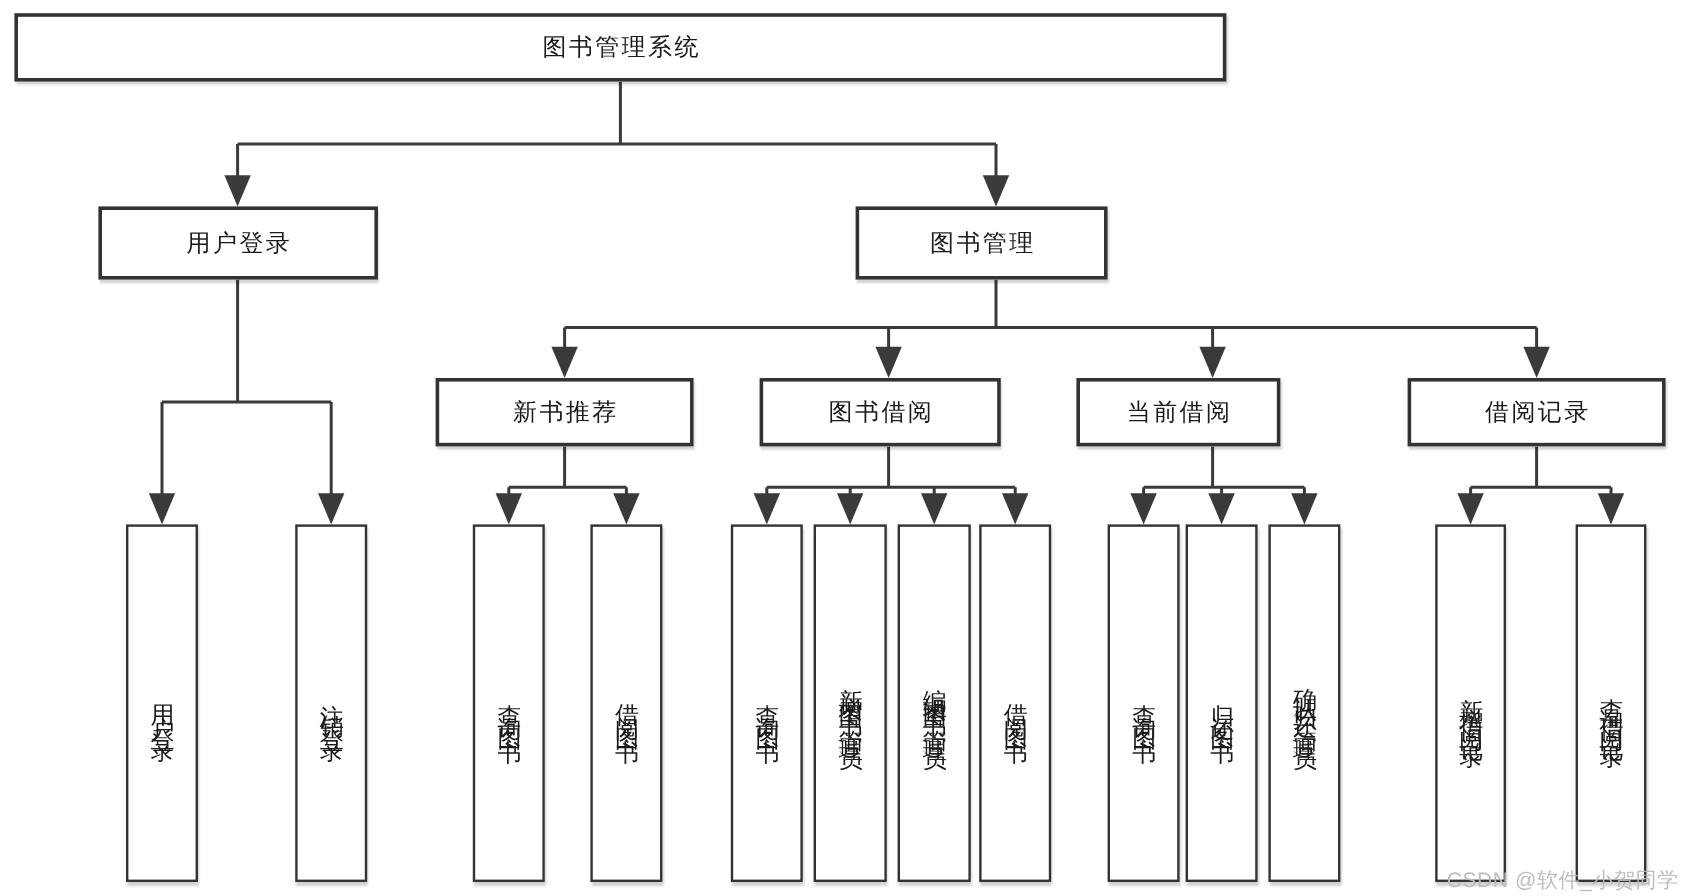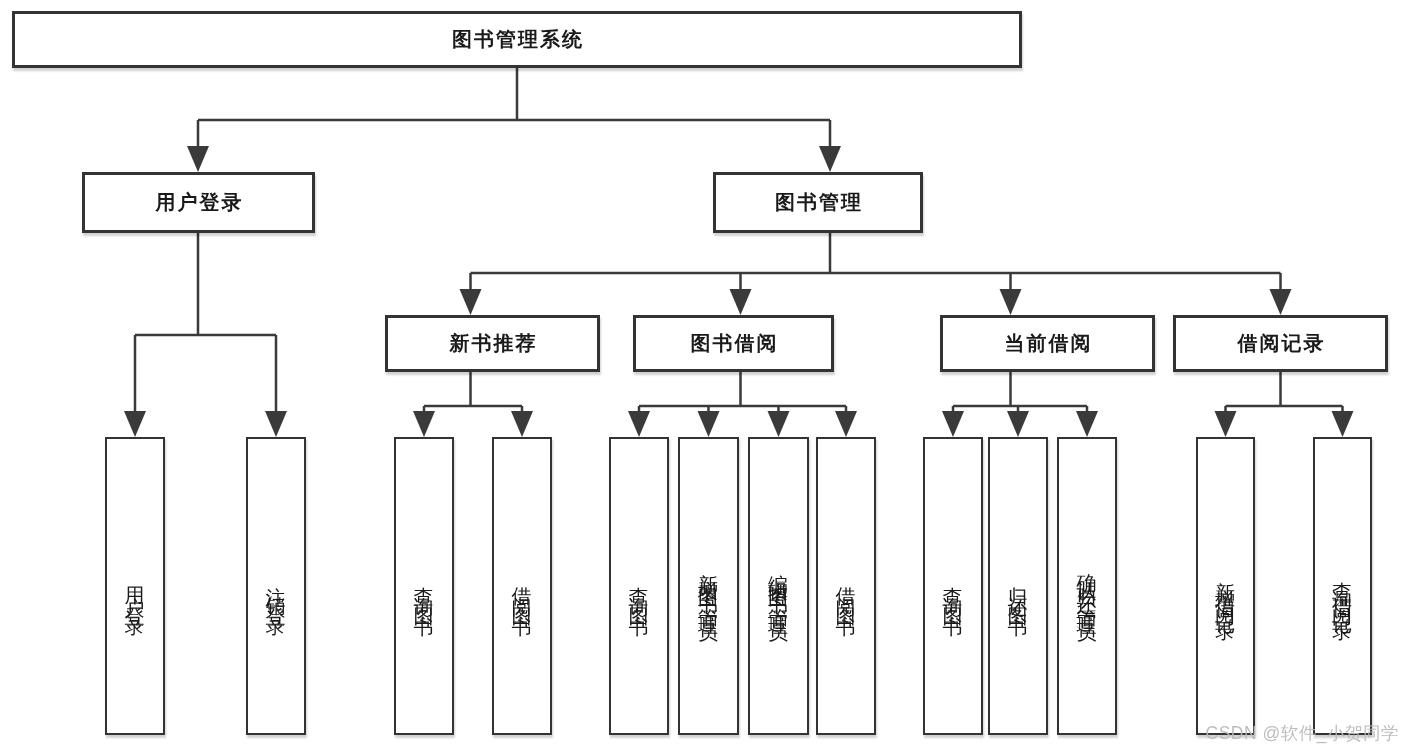--- a/index.html
+++ b/index.html
@@ -31,21 +31,20 @@
     display: flex;
     align-items: center;
     justify-content: center;
     box-shadow: 1px 3px 2px rgba(0,0,0,0.18);
   }
   .hnode {
     font-size: 20px;
     letter-spacing: 2px;
     white-space: nowrap;
     text-indent: 2px;
-    font-weight: bold;
   }
   .vnode {
     border-width: 2.5px;
     writing-mode: vertical-rl;
     text-orientation: mixed;
     font-size: 20px;
     letter-spacing: 10px;
     line-height: 1;
     padding-top: 10px;
     box-shadow: 1px 3px 2px rgba(0,0,0,0.18);
@@ -107,23 +106,23 @@
       <polygon points="1214.5,411 1236.5,411 1225.5,437" fill="#3a3a3a" stroke="none"></polygon>
       <polygon points="1331.5,411 1353.5,411 1342.5,437" fill="#3a3a3a" stroke="none"></polygon>
     </g>
   </svg>
 
   <div class="node hnode" style="left:12px; top:11px; width:1010px; height:57px;">图书管理系统</div>
 
   <div class="node hnode" style="left:82px; top:172px; width:233px; height:61px;">用户登录</div>
   <div class="node hnode" style="left:713px; top:172px; width:210px; height:61px;">图书管理</div>
 
-  <div class="node hnode" style="left:363px; top:315px; width:215px; height:57px;margin-left:22px;">新书推荐</div>
+  <div class="node hnode" style="left:363px; top:315px; width:215px; height:57px;">新书推荐</div>
   <div class="node hnode" style="left:633px; top:315px; width:201px; height:57px;">图书借阅</div>
-  <div class="node hnode" style="left:940px; top:315px; width:215px; height:57px;">当前借阅</div>
+  <div class="node hnode" style="left:897px; top:315px; width:170px; height:57px;">当前借阅</div>
   <div class="node hnode" style="left:1173px; top:315px; width:215px; height:57px;">借阅记录</div>
 
   <div class="node vnode" style="left:105px; top:437px; width:60px; height:298px;">用户登录</div>
   <div class="node vnode" style="left:246px; top:437px; width:60px; height:298px;">注销登录</div>
 
   <div class="node vnode" style="left:394px; top:437px; width:60px; height:298px;">查询图书</div>
   <div class="node vnode" style="left:492px; top:437px; width:60px; height:298px;">借阅图书</div>
 
   <div class="node vnode" style="left:609px; top:437px; width:60px; height:298px;">查询图书</div>
   <div class="node vnode" style="left:678px; top:437px; width:61px; height:298px; letter-spacing:7px; padding-top:6px;">新增图书（管理员）</div>

